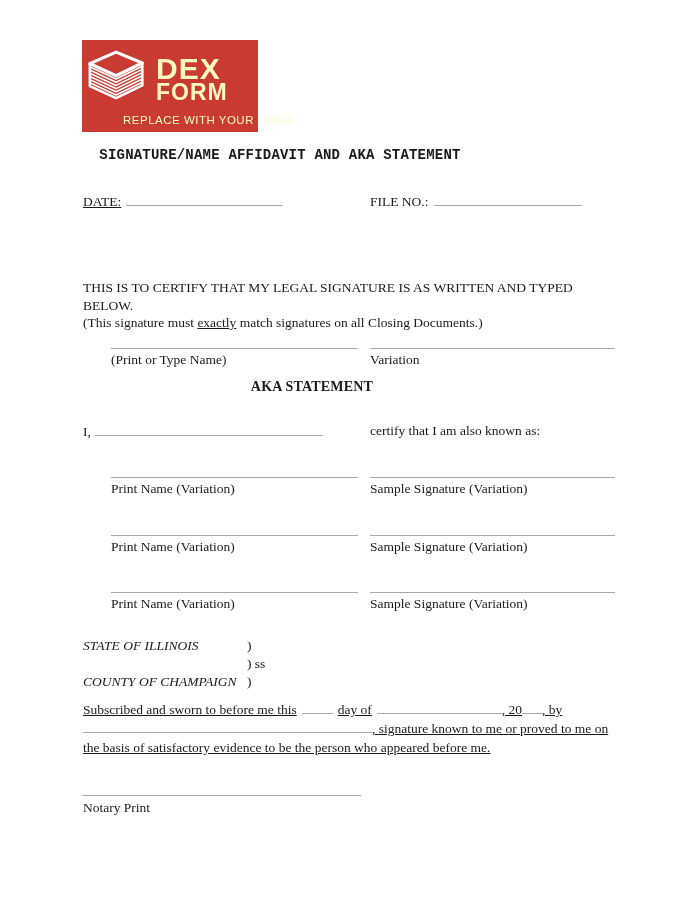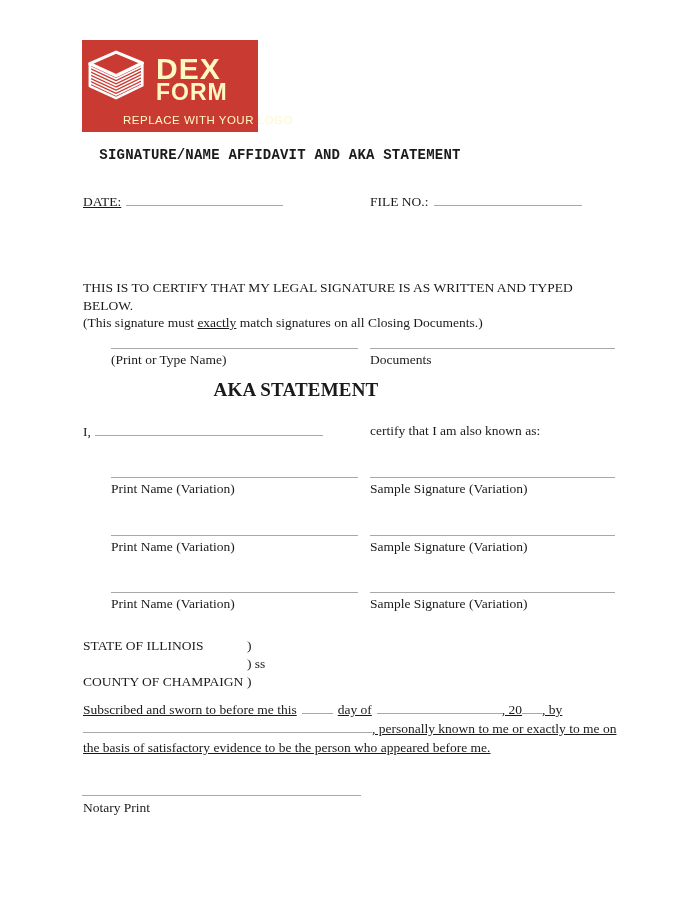--- a/index.html
+++ b/index.html
@@ -32,22 +32,22 @@
     text-align:center;font-size:11.5px;letter-spacing:.5px;
     margin-top:4px;white-space:nowrap;margin-left:37px;
   }
 
   
   .title{
     left:0;top:147px;width:560px;text-align:center;
     font-weight:bold;font-size:14px;letter-spacing:.2px;font-family:Liberation Mono, monospace;
   }
   .heading-aka{
-    left:0;top:379px;width:592px;text-align:center;
-    font-weight:bold;font-size:19px;letter-spacing:.2px;
+    left:16px;top:379px;width:592px;text-align:center;
+    font-weight:bold;font-size:14px;letter-spacing:.2px;
   }
 
   .blank{
     display:inline-block;
     border-bottom:1px solid #a8a8a8;
     height:12px;
     margin:0 5px;
     vertical-align:baseline;
   }
   .blank.tight-left{margin-left:0;}
@@ -67,21 +67,21 @@
 
   .sig-cell{top:340px;}
   .var-cell-1{top:469px;}
   .var-cell-2{top:527px;}
   .var-cell-3{top:584px;}
 
   .i-row{left:83px;top:423px;width:533px;}
   .certify-known{position:absolute;left:287px;top:0;}
 
   .venue{left:83px;top:637px;line-height:18px;}
-  .venue-label{display:inline-block;width:164px;}
+  .venue-label{display:inline-block;width:164px;font-style:italic;}
 
   .notary-para{left:83px;top:700px;width:536px;line-height:19px;text-decoration:underline;}
 
   .notary-line{left:82px;top:787px;width:279px;height:8px;border-bottom:1px solid #a8a8a8;}
   .notary-label{left:83px;top:800px;}
 </style>
 </head>
 <body>
 
 <div class="page">
@@ -124,21 +124,21 @@
     <div>THIS IS TO CERTIFY THAT MY LEGAL SIGNATURE IS AS WRITTEN AND TYPED BELOW.</div>
     <div><span>(This signature must </span><span class="u">exactly</span><span> match signatures on all Closing Documents.)</span></div>
   </div>
 
   <div class="abs col-left sig-cell">
     <div class="fill-line"></div>
     <div class="cell-label">(Print or Type Name)</div>
   </div>
   <div class="abs col-right sig-cell">
     <div class="fill-line"></div>
-    <div class="cell-label">Documents</div>
+    <div class="cell-label">Variation</div>
   </div>
 
   <div class="abs heading-aka">AKA STATEMENT</div>
 
   <div class="abs i-row">
     <span>I,</span><span class="blank" style="width:228px;margin-left:4px;"></span>
     <span class="certify-known">certify that I am also known as:</span>
   </div>
 
   <div class="abs col-left var-cell-1">
@@ -169,20 +169,20 @@
   </div>
 
   <div class="abs venue">
     <div><span class="venue-label">STATE OF ILLINOIS</span><span>)</span></div>
     <div><span class="venue-label"></span><span>) ss</span></div>
     <div><span class="venue-label">COUNTY OF CHAMPAIGN</span><span>)</span></div>
   </div>
 
   <div class="abs notary-para">
     <div><span>Subscribed and sworn to before me this</span><span class="blank" style="width:31px;"></span><span>day of</span><span class="blank tight-right" style="width:125px;"></span><span>, 20</span><span class="blank tight-left tight-right" style="width:20px;"></span><span>, by</span></div>
-    <div><span class="blank tight-left tight-right" style="width:289px;"></span><span>, personally known to me or exactly to me on</span></div>
+    <div><span class="blank tight-left tight-right" style="width:289px;"></span><span>, signature known to me or proved to me on</span></div>
     <div>the basis of satisfactory evidence to be the person who appeared before me.</div>
   </div>
 
   <div class="abs notary-line"></div>
   <div class="abs notary-label">Notary Print</div>
 
 </div>
 
 </body></html>

